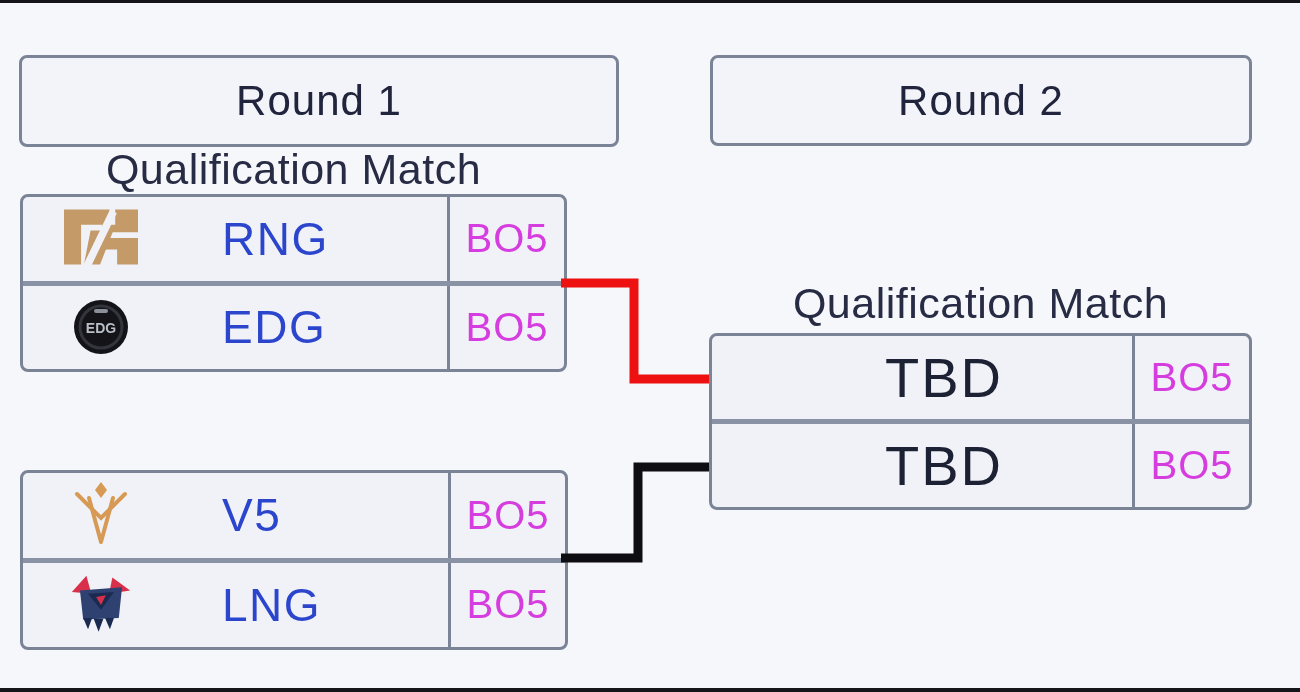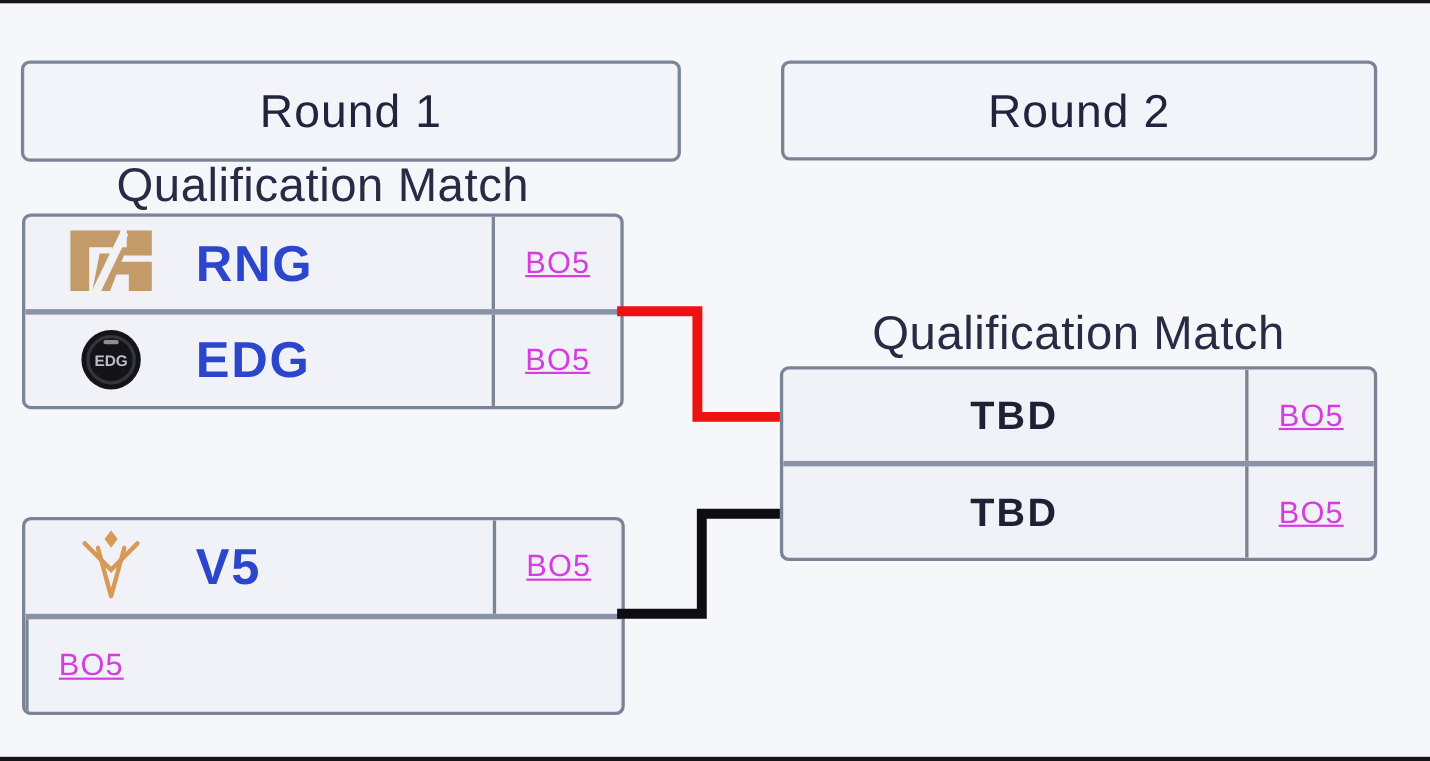--- a/index.html
+++ b/index.html
@@ -45,27 +45,27 @@
   #match-rng-edg{left:20px;top:194px;width:547px;height:178px;}
   #match-v5-lng{left:20px;top:470px;width:548px;height:180px;}
   #match-tbd{left:709px;top:333px;width:543px;height:177px;}
 
   .team-row{flex:1;display:flex;align-items:stretch;min-height:0;}
   .row-divider{height:5px;background:var(--divider);flex:none;}
   .team-main{flex:1;display:flex;align-items:center;min-width:0;}
   .team-main.centered{justify-content:center;}
   .logo-slot{width:155px;flex:none;display:flex;align-items:center;justify-content:center;}
   .team-name{
-    font-size:46px;font-weight:700;color:var(--team-name);letter-spacing:1.5px;
+    font-size:46px;font-weight:400;color:var(--team-name);letter-spacing:1.5px;margin-left:44px;
   }
-  .team-name.tbd{color:var(--tbd);letter-spacing:2px;font-size:36px;}
+  .team-name.tbd{color:var(--tbd);letter-spacing:2px;font-size:56px;}
   .bo5-cell{
     width:114px;flex:none;border-left:3px solid var(--border);
     display:flex;align-items:center;justify-content:center;
-    font-size:28px;font-weight:500;color:var(--format-magenta);letter-spacing:1px;text-decoration:underline;
+    font-size:40px;font-weight:500;color:var(--format-magenta);letter-spacing:1px;
   }
   #connector-svg{position:absolute;left:0;top:0;pointer-events:none;}
   .logo-svg{display:block;}
 </style>
 </head>
 <body>
 
 <div class="frame-bar top"></div>
 <div class="frame-bar bottom"></div>
 
@@ -125,20 +125,35 @@
           <path d="M5 14 L29 38 L53 14" fill="none" style="stroke:var(--v5-gold)" stroke-width="4" stroke-linecap="round"></path>
           <path d="M17 18 L29 62 L41 18" fill="none" style="stroke:var(--v5-gold)" stroke-width="4" stroke-linejoin="round" stroke-linecap="round"></path>
         </svg>
       </div>
       <span class="team-name">V5</span>
     </div>
     <div class="bo5-cell">BO5</div>
   </div>
   <div class="row-divider"></div>
   <div class="team-row">
+    <div class="team-main">
+      <div class="logo-slot">
+        <svg class="logo-svg" width="68" height="66" viewBox="0 0 84 80">
+          <polygon points="6,24 24,4 30,26" style="fill:var(--lng-red)"></polygon>
+          <polygon points="56,6 78,22 52,26" style="fill:var(--lng-red)"></polygon>
+          <polygon points="16,22 68,18 64,56 20,58" style="fill:var(--lng-navy)"></polygon>
+          <polygon points="26,26 58,24 42,46" style="fill:var(--lng-navy-dark)"></polygon>
+          <polygon points="36,30 48,28 42,40" style="fill:var(--lng-red)"></polygon>
+          <polygon points="20,56 26,70 31,56" style="fill:var(--lng-navy-dark)"></polygon>
+          <polygon points="33,57 39,73 45,57" style="fill:var(--lng-navy-dark)"></polygon>
+          <polygon points="47,56 53,70 58,56" style="fill:var(--lng-navy-dark)"></polygon>
+        </svg>
+      </div>
+      <span class="team-name">LNG</span>
+    </div>
     <div class="bo5-cell">BO5</div>
   </div>
 </div>
 
 <div class="match-box" id="match-tbd">
   <div class="team-row">
     <div class="team-main centered">
       <span class="team-name tbd">TBD</span>
     </div>
     <div class="bo5-cell">BO5</div>

